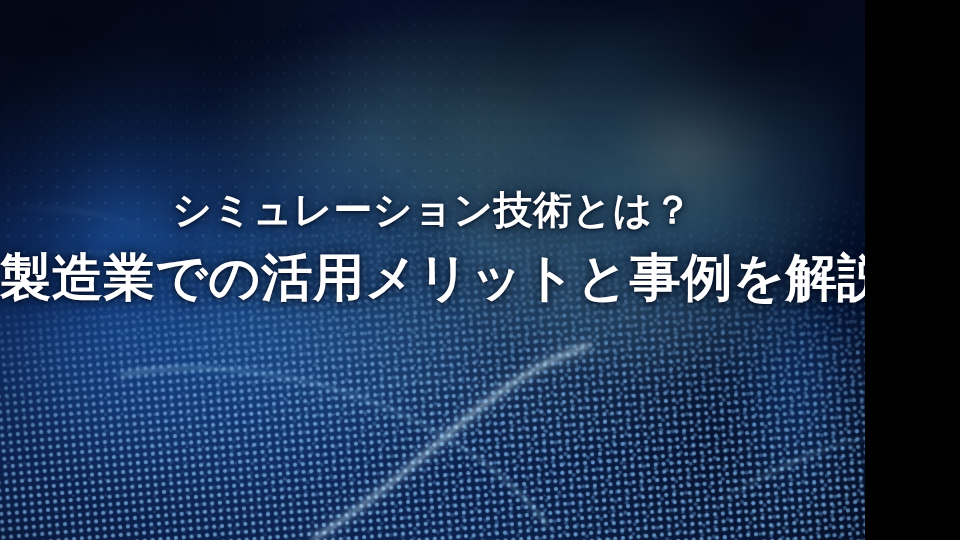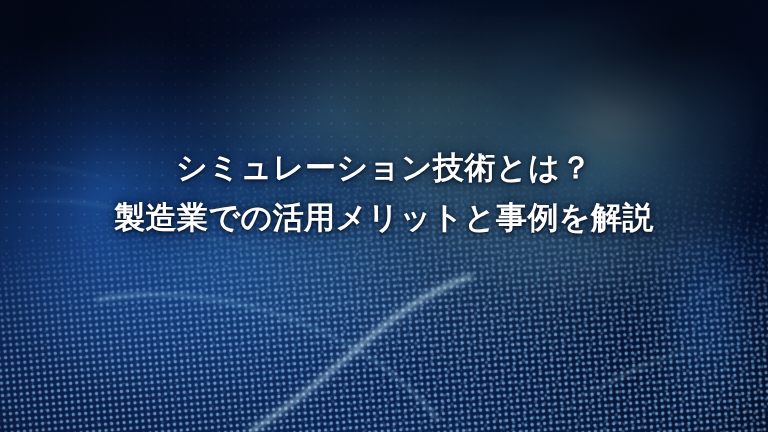--- a/index.html
+++ b/index.html
@@ -2,21 +2,21 @@
 <html><head>
 <meta charset="utf-8">
 <style>
   html, body {
     margin: 0;
     padding: 0;
     background: #000;
   }
   #stage {
     position: relative;
-    width: 768px;
+    width: 692px;
     height: 432px;
     overflow: hidden;
     background: #04091a;
     font-family: "Liberation Sans", "DejaVu Sans", sans-serif;
   }
 
   
   .layer {
     position: absolute;
     inset: 0;
@@ -136,21 +136,21 @@
       0 0 10px rgba(3,10,28,0.85),
       0 1px 3px rgba(2,6,20,0.75),
       0 0 28px rgba(6,20,48,0.6);
   }
   #title-line-1 {
     font-size: 31px;
     letter-spacing: 0.5px;
     margin-bottom: 19px;
   }
   #title-line-2 {
-    font-size: 31px;
+    font-size: 41px;
     letter-spacing: 0.4px;
   }
 </style>
 </head>
 <body>
 
 <div id="stage">
 
   <div class="layer" id="bg-base"></div>
   <div class="layer" id="bg-nebula-left"></div>

